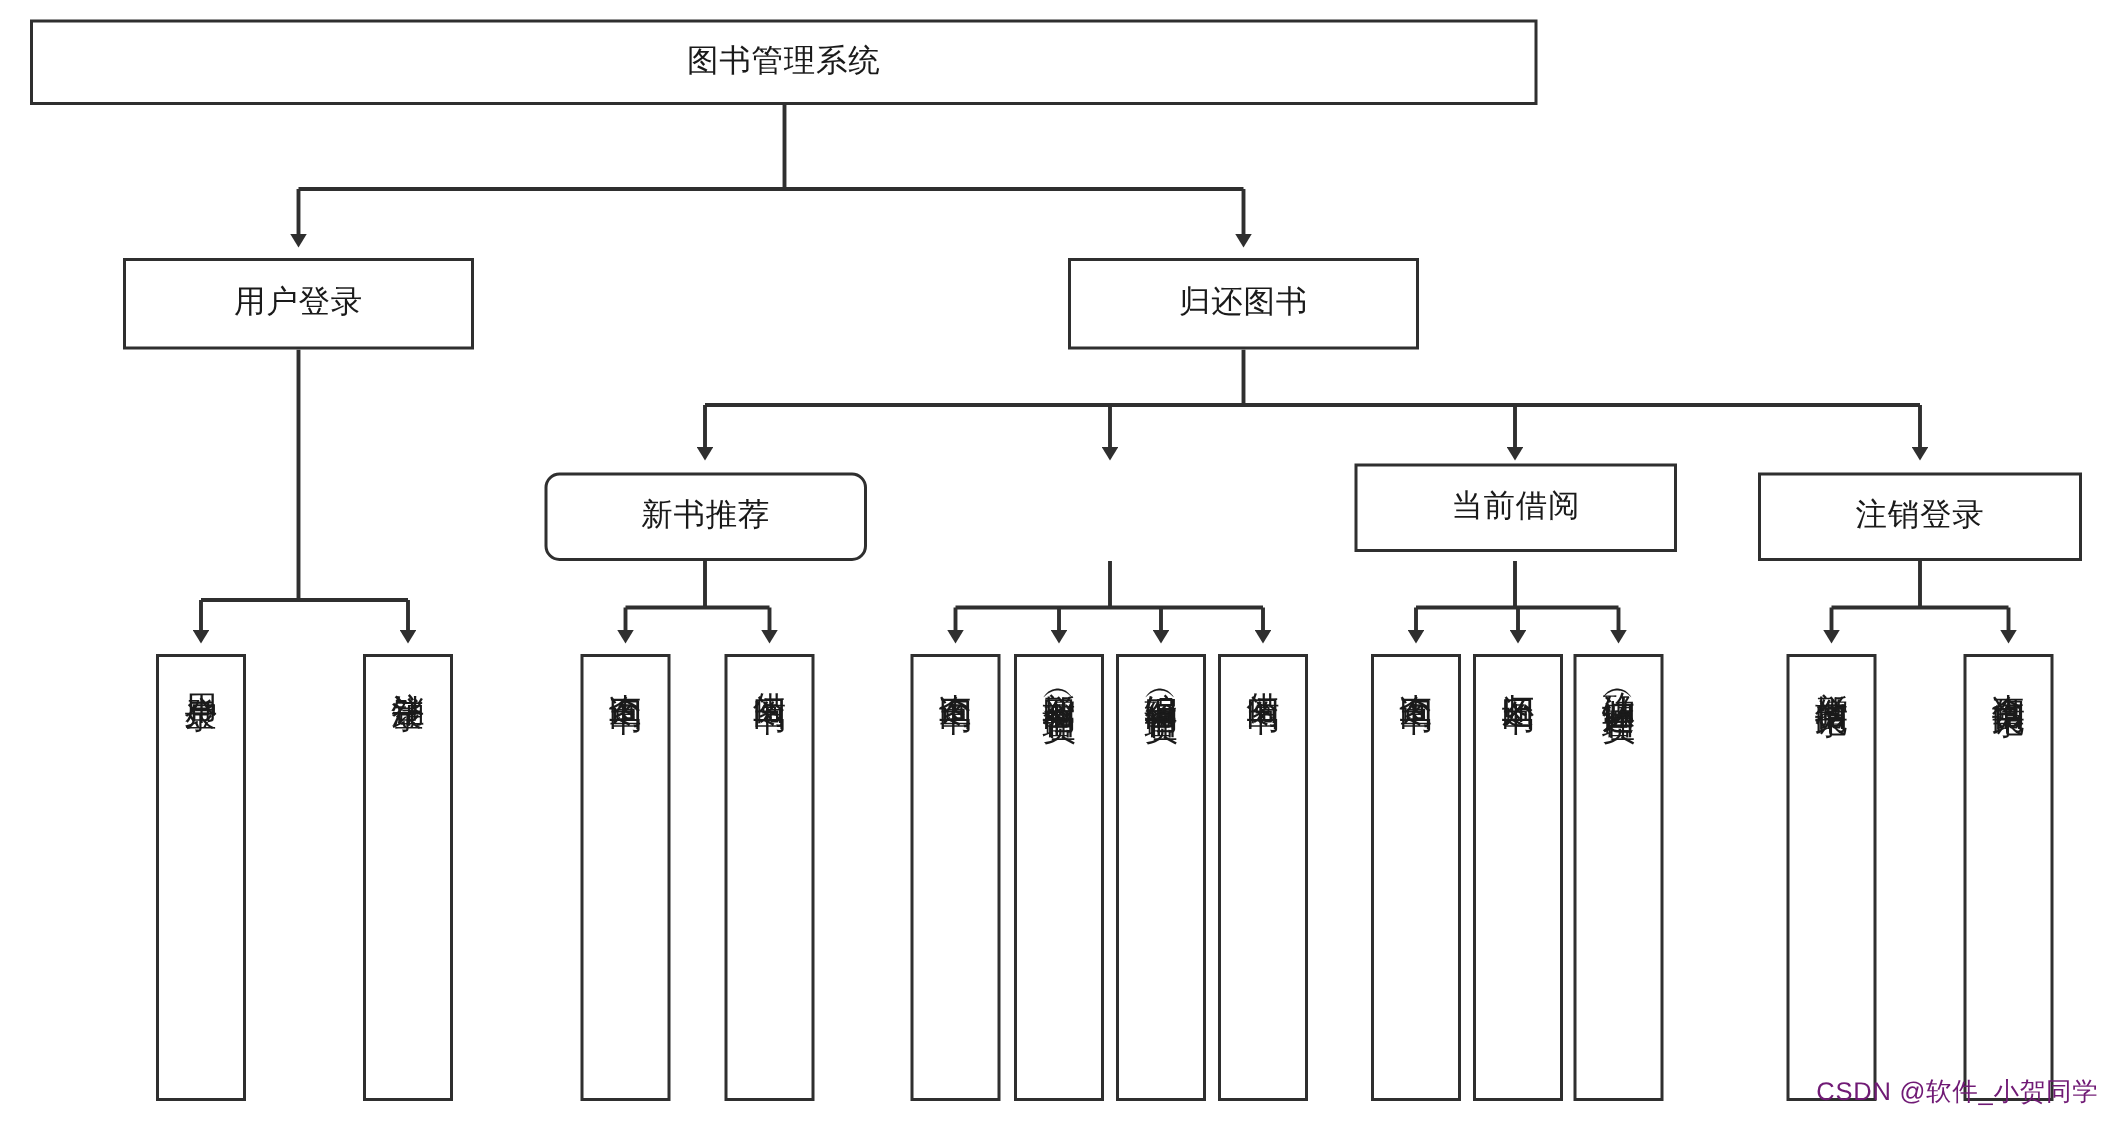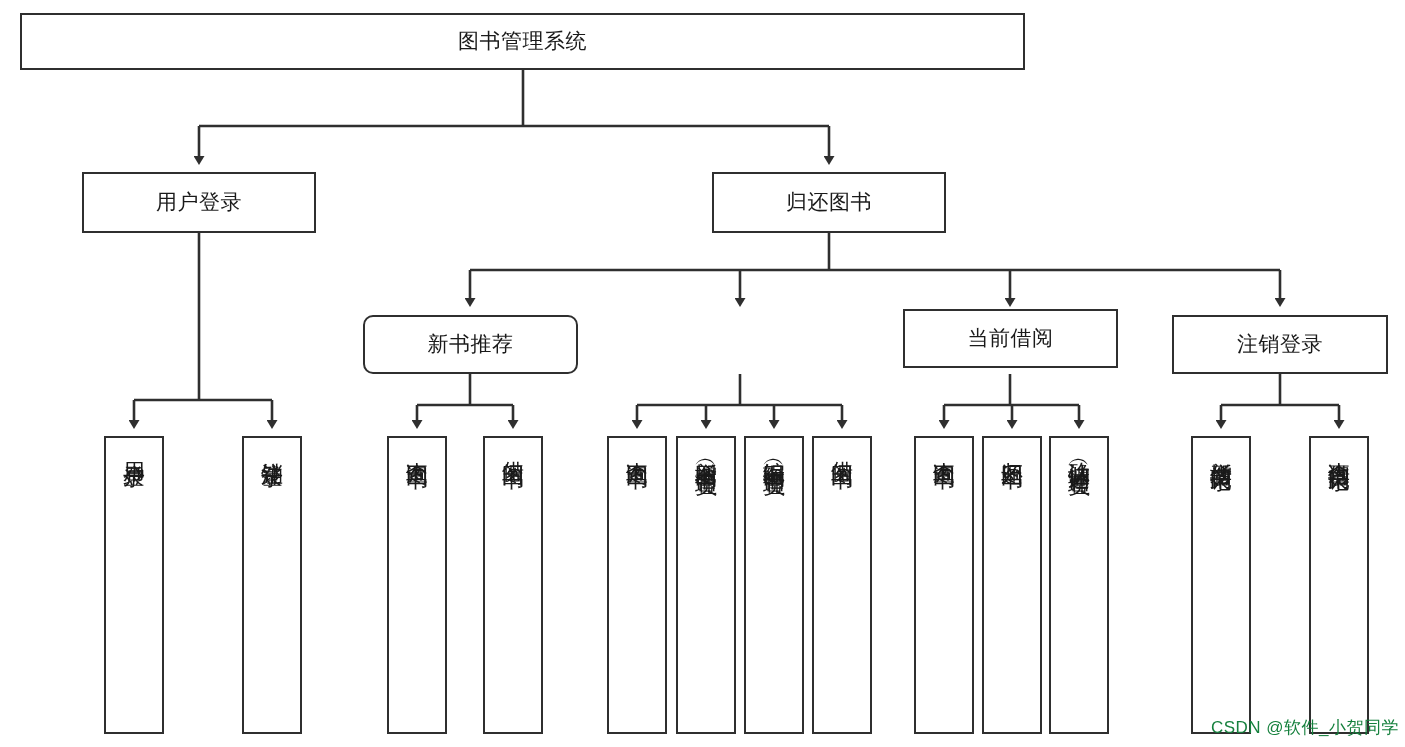--- a/index.html
+++ b/index.html
@@ -54,21 +54,21 @@
     font-size: 22px;
     letter-spacing: 2px;
     line-height: 1;
     white-space: nowrap;
   }
   #watermark {
     position: absolute;
     right: 6px;
     bottom: 8px;
     font-size: 17px;
-    color: #15803d;
+    color: #701a75;
     white-space: nowrap;
     letter-spacing: 0.5px;
   }
 </style>
 </head>
 <body>
 
 <div id="canvas">
 
   <svg id="edges" viewBox="0 0 1405 747" xmlns="http://www.w3.org/2000/svg">

